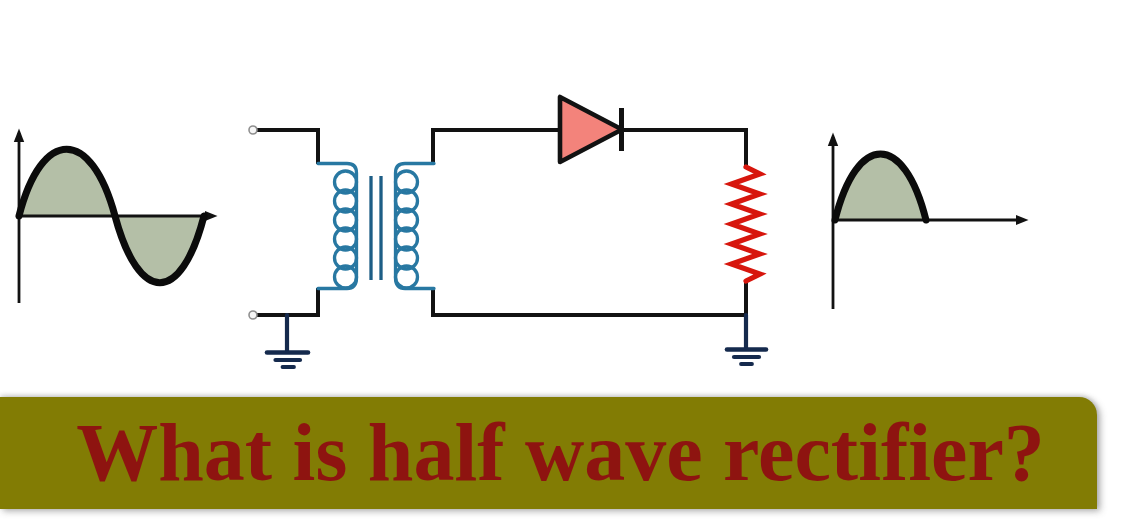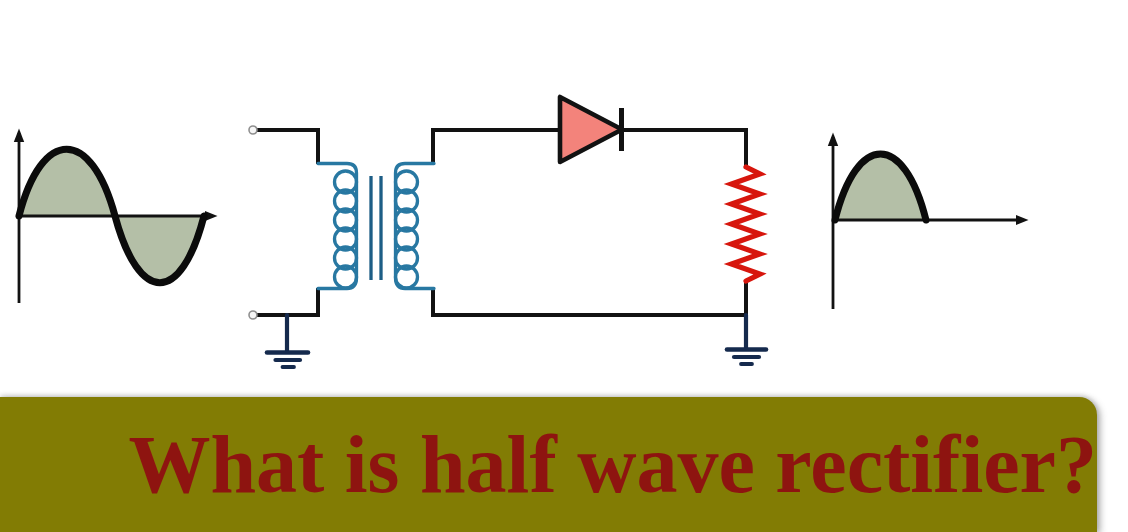--- a/index.html
+++ b/index.html
@@ -1,23 +1,23 @@
 <!DOCTYPE html>
 <html><head>
 <meta charset="utf-8">
 <style>
   html,body{margin:0;padding:0;background:#ffffff;}
   body{width:1128px;height:532px;position:relative;overflow:hidden;
        font-family:"Liberation Serif", serif;}
   .stage{position:absolute;left:0;top:0;width:1128px;height:532px;}
   svg{position:absolute;left:0;top:0;display:block;}
-  .banner{position:absolute;left:0;top:397px;width:1097px;height:135px;
+  .banner{position:absolute;left:0;top:397px;width:1097px;height:112px;
           border-top-right-radius:18px;
           box-shadow:3px 2px 7px rgba(70,70,70,.45), 0 -2px 4px rgba(120,120,120,.25);
-          display:flex;align-items:center;justify-content:flex-end;
+          display:flex;align-items:center;justify-content:center;
           padding-left:24px;box-sizing:border-box;}
   .banner-title{font-size:82px;font-weight:bold;letter-spacing:0px;
                 white-space:nowrap;line-height:1;}
 </style>
 </head>
 <body>
 
 <div class="stage">
 
   <svg width="1128" height="397" viewBox="0 0 1128 397">

